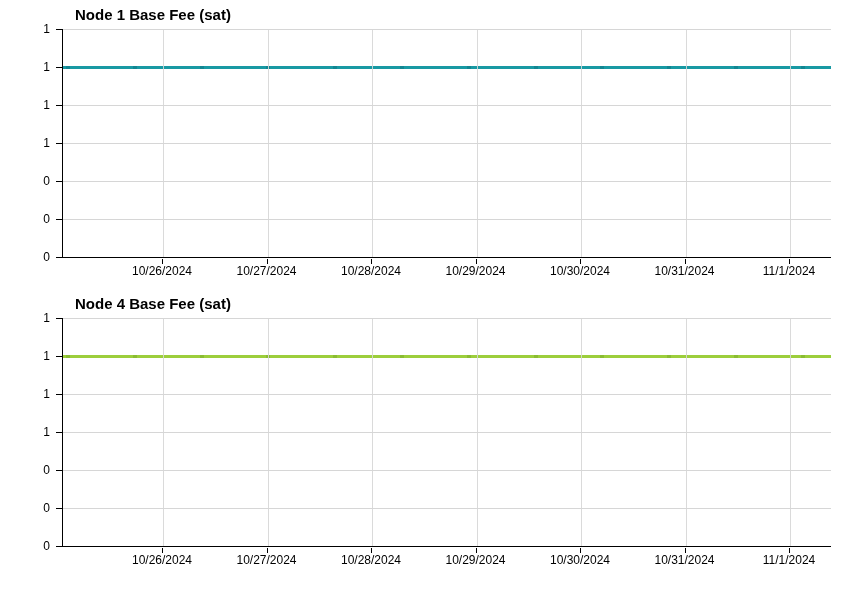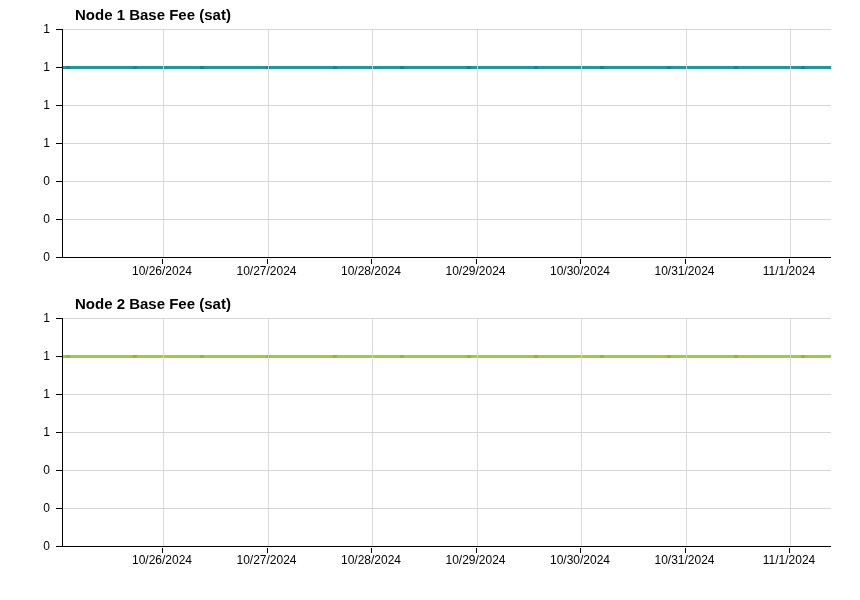--- a/index.html
+++ b/index.html
@@ -138,21 +138,21 @@
       <div class="xlabel" style="left: 475.5px; top: 263.5px;">10/29/2024</div>
       <div class="xtickmark" style="left: 580px; top: 258.6px;"></div>
       <div class="xlabel" style="left: 580px; top: 263.5px;">10/30/2024</div>
       <div class="xtickmark" style="left: 684.5px; top: 258.6px;"></div>
       <div class="xlabel" style="left: 684.5px; top: 263.5px;">10/31/2024</div>
       <div class="xtickmark" style="left: 789px; top: 258.6px;"></div>
       <div class="xlabel" style="left: 789px; top: 263.5px;">11/1/2024</div>
     </section>
 
   <section class="chart" style="top:289px">
-    <h2 class="chart-title">Node 2 Base Fee (sat)</h2>
+    <h2 class="chart-title">Node 4 Base Fee (sat)</h2>
     <div class="plot">
         <div class="hgrid" style="top: 0px; background: rgb(214, 214, 214);"></div>
         <div class="hgrid" style="top: 38px; background: rgb(214, 214, 214);"></div>
         <div class="hgrid" style="top: 76px; background: rgb(214, 214, 214);"></div>
         <div class="hgrid" style="top: 114px; background: rgb(214, 214, 214);"></div>
         <div class="hgrid" style="top: 152px; background: rgb(214, 214, 214);"></div>
         <div class="hgrid" style="top: 190px; background: rgb(214, 214, 214);"></div>
         <div class="series-line" style="top: 36.5px; background: rgb(156, 206, 60);"></div>
         <div class="pt" style="left: 3px; top: 36.5px; background: rgb(131, 181, 45);"></div>
         <div class="pt" style="left: 69.8px; top: 36.5px; background: rgb(131, 181, 45);"></div>

